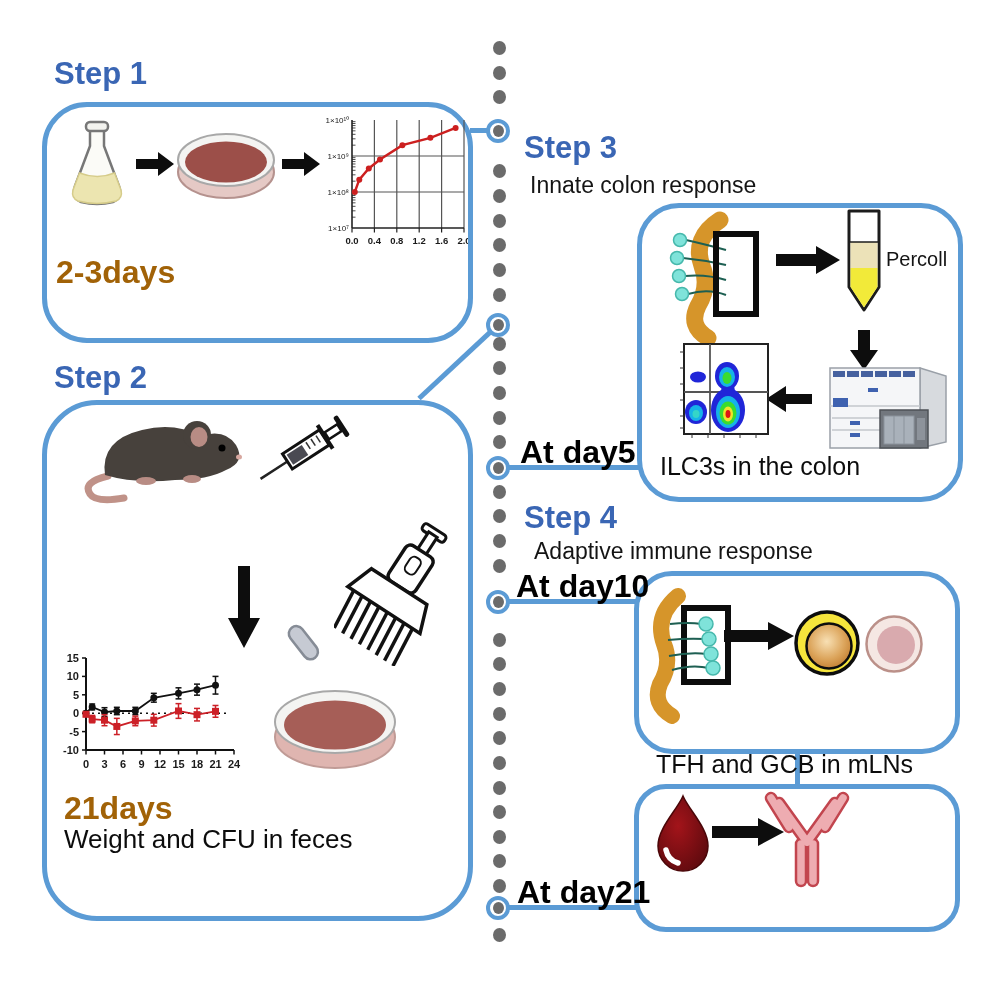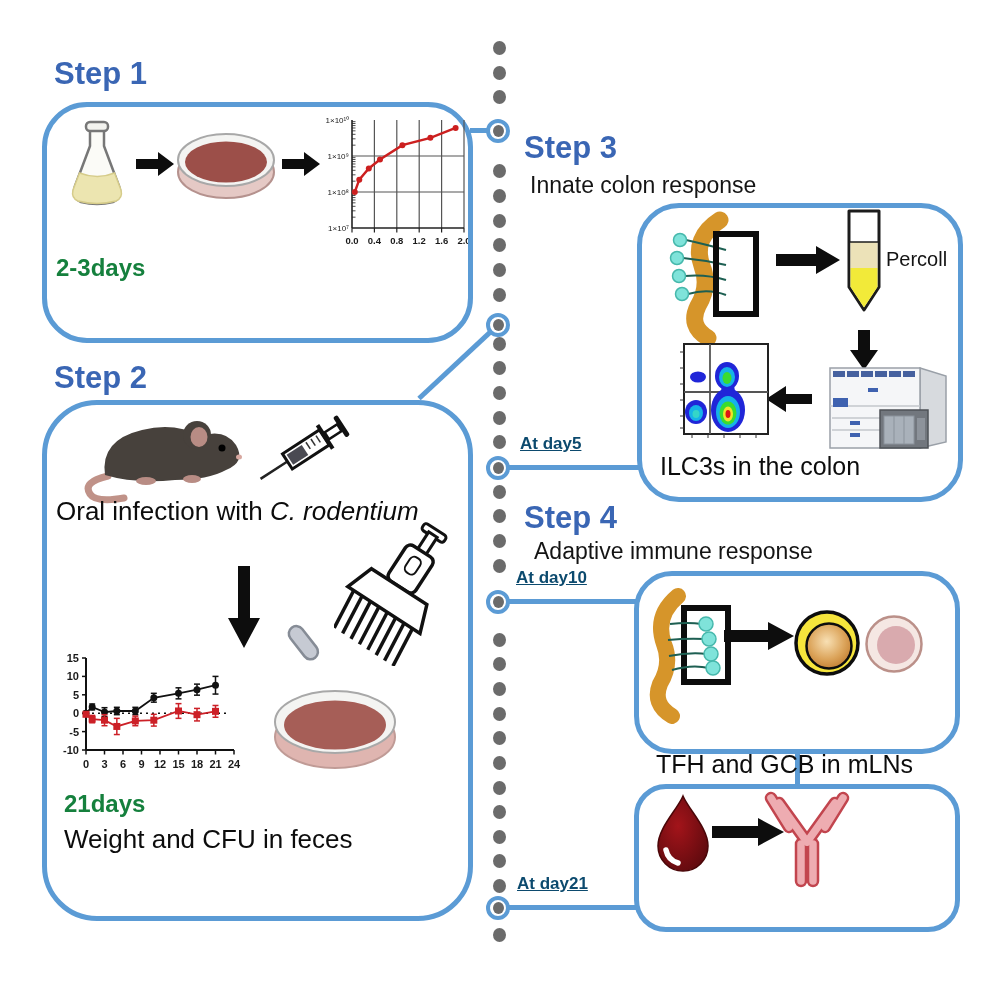--- a/index.html
+++ b/index.html
@@ -2,24 +2,24 @@
 <html><head>
 <meta charset="utf-8">
 <style>
   html,body{margin:0;padding:0;background:#fff;}
   #stage{position:relative;width:996px;height:996px;background:#ffffff;
          font-family:"Liberation Sans",sans-serif;overflow:hidden;}
   .abs{position:absolute;}
   .box{position:absolute;border:5px solid #5b9bd5;background:#fff;box-sizing:border-box;}
   .title{position:absolute;font-weight:bold;font-size:31px;color:#3a66b4;}
   .sub{position:absolute;font-size:23px;color:#141414;}
-  .day{position:absolute;font-size:17px;font-weight:bold;color:#0c4a6e;text-decoration:underline;}
+  .day{position:absolute;font-size:32px;font-weight:bold;color:#000000;}
   .cap{position:absolute;font-size:26px;color:#0c0c0c;}
   .capsm{position:absolute;font-size:25px;color:#0c0c0c;}
-  .dur{position:absolute;font-size:24px;font-weight:bold;color:#15803d;}
+  .dur{position:absolute;font-size:32px;font-weight:bold;color:#a16207;}
   .small{position:absolute;font-size:20px;color:#141414;}
   .it{font-style:italic;}
   .conn{position:absolute;background:#5b9bd5;}
   .node{position:absolute;width:24px;height:24px;border:4px solid #5b9bd5;
         border-radius:50%;background:#fff;box-sizing:border-box;}
   .node::after{content:"";position:absolute;left:50%;top:50%;width:11px;height:12px;
         margin:-6px 0 0 -5.5px;border-radius:50%;background:#6b6b6b;}
   .tdot{position:absolute;width:13px;height:14px;border-radius:50%;background:#6b6b6b;}
   svg text{font-family:"Liberation Sans",sans-serif;}
 </style>
@@ -146,21 +146,20 @@
       <rect x="34" y="33" width="44" height="18" fill="#fff" stroke="#111" stroke-width="3"></rect>
       <rect x="37" y="36" width="18" height="12" fill="#4a4a52"></rect>
       <line x1="60" y1="36" x2="60" y2="44" stroke="#333" stroke-width="1.5"></line>
       <line x1="66" y1="36" x2="66" y2="44" stroke="#333" stroke-width="1.5"></line>
       <line x1="72" y1="36" x2="72" y2="44" stroke="#333" stroke-width="1.5"></line>
       <rect x="77" y="28" width="4" height="28" fill="#111"></rect>
       <rect x="81" y="38" width="15" height="8" fill="#fff" stroke="#111" stroke-width="2.5"></rect>
       <rect x="96" y="30" width="5" height="24" rx="2" fill="#111"></rect>
     </g>
   </svg>
-  <div class="cap" style="left:56px;top:496px;"><span>Oral infection with </span><span class="it">C. rodentium</span></div>
   <svg class="abs" style="left:228px;top:566px;" width="32" height="82" viewBox="0 0 32 82">
     <polygon points="10,0 22,0 22,52 32,52 16,82 0,52 10,52" fill="#0d0d0d"></polygon>
   </svg>
   <svg class="abs" style="left:334px;top:518px;" width="126" height="148" viewBox="0 0 126 148">
     <g transform="rotate(33 63 72)">
       <rect x="50" y="0" width="26" height="8" rx="3" fill="#fff" stroke="#111" stroke-width="3"></rect>
       <rect x="58" y="6" width="10" height="22" fill="#fff" stroke="#111" stroke-width="3"></rect>
       <rect x="47" y="26" width="32" height="42" rx="6" fill="#fff" stroke="#111" stroke-width="3.5"></rect>
       <rect x="57" y="34" width="12" height="18" rx="5" fill="#fff" stroke="#111" stroke-width="2"></rect>
       <path d="M30 68 H96 L106 96 H20 Z" fill="#fff" stroke="#111" stroke-width="3.5"></path>

